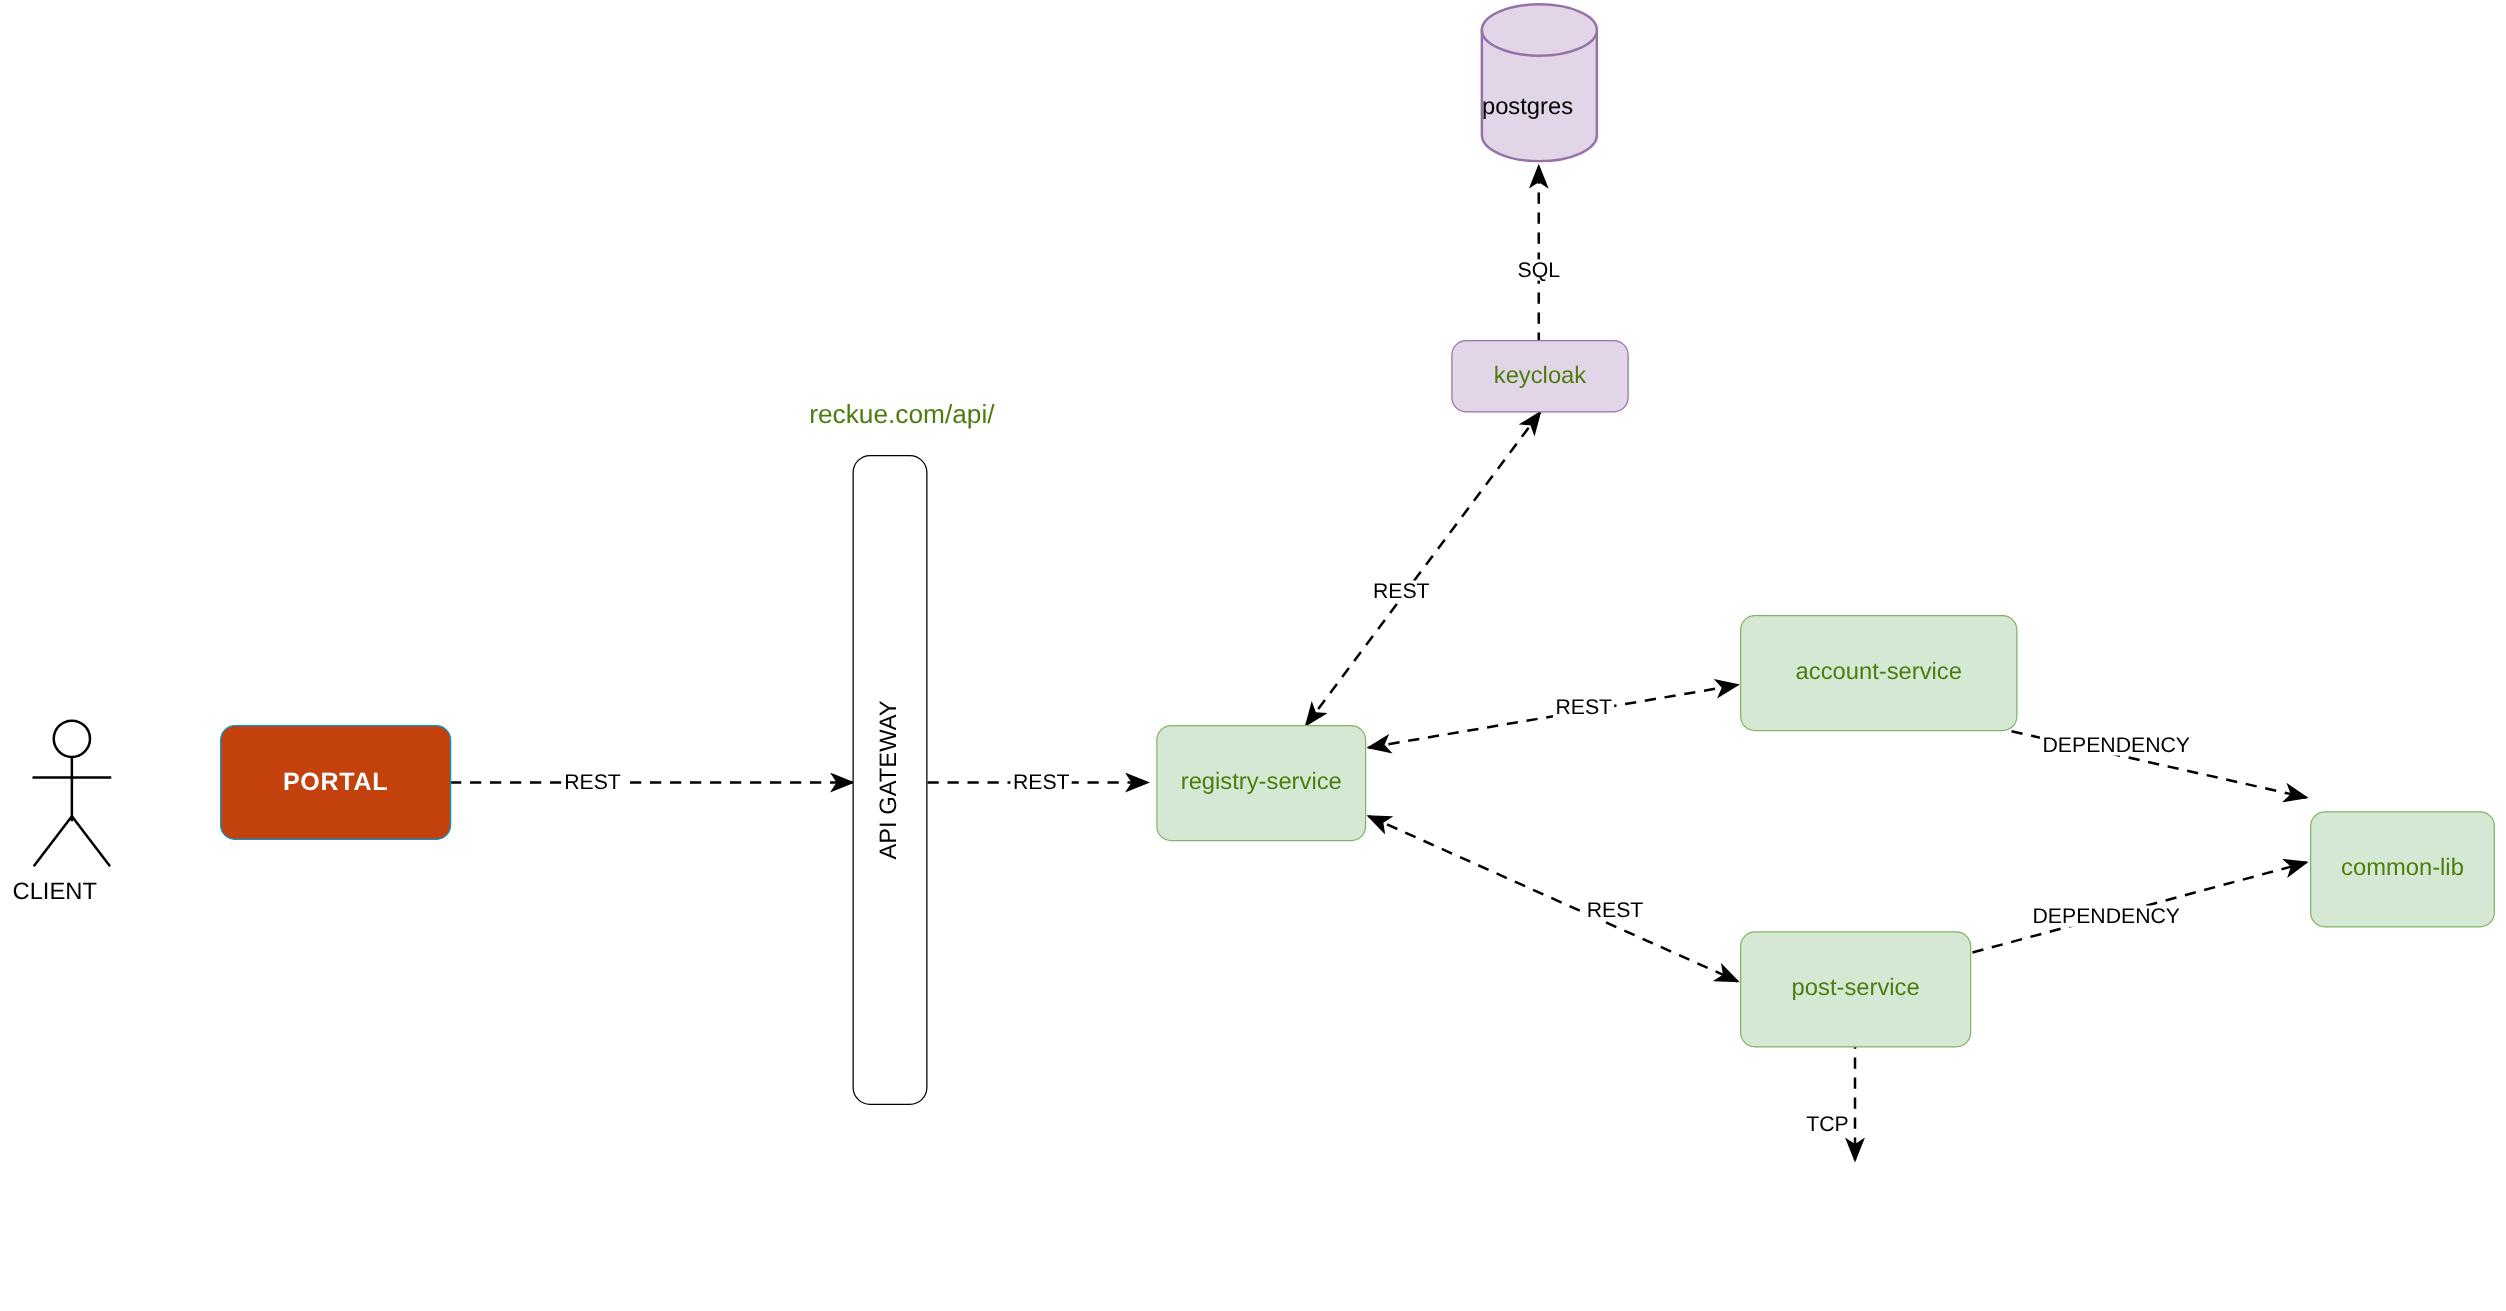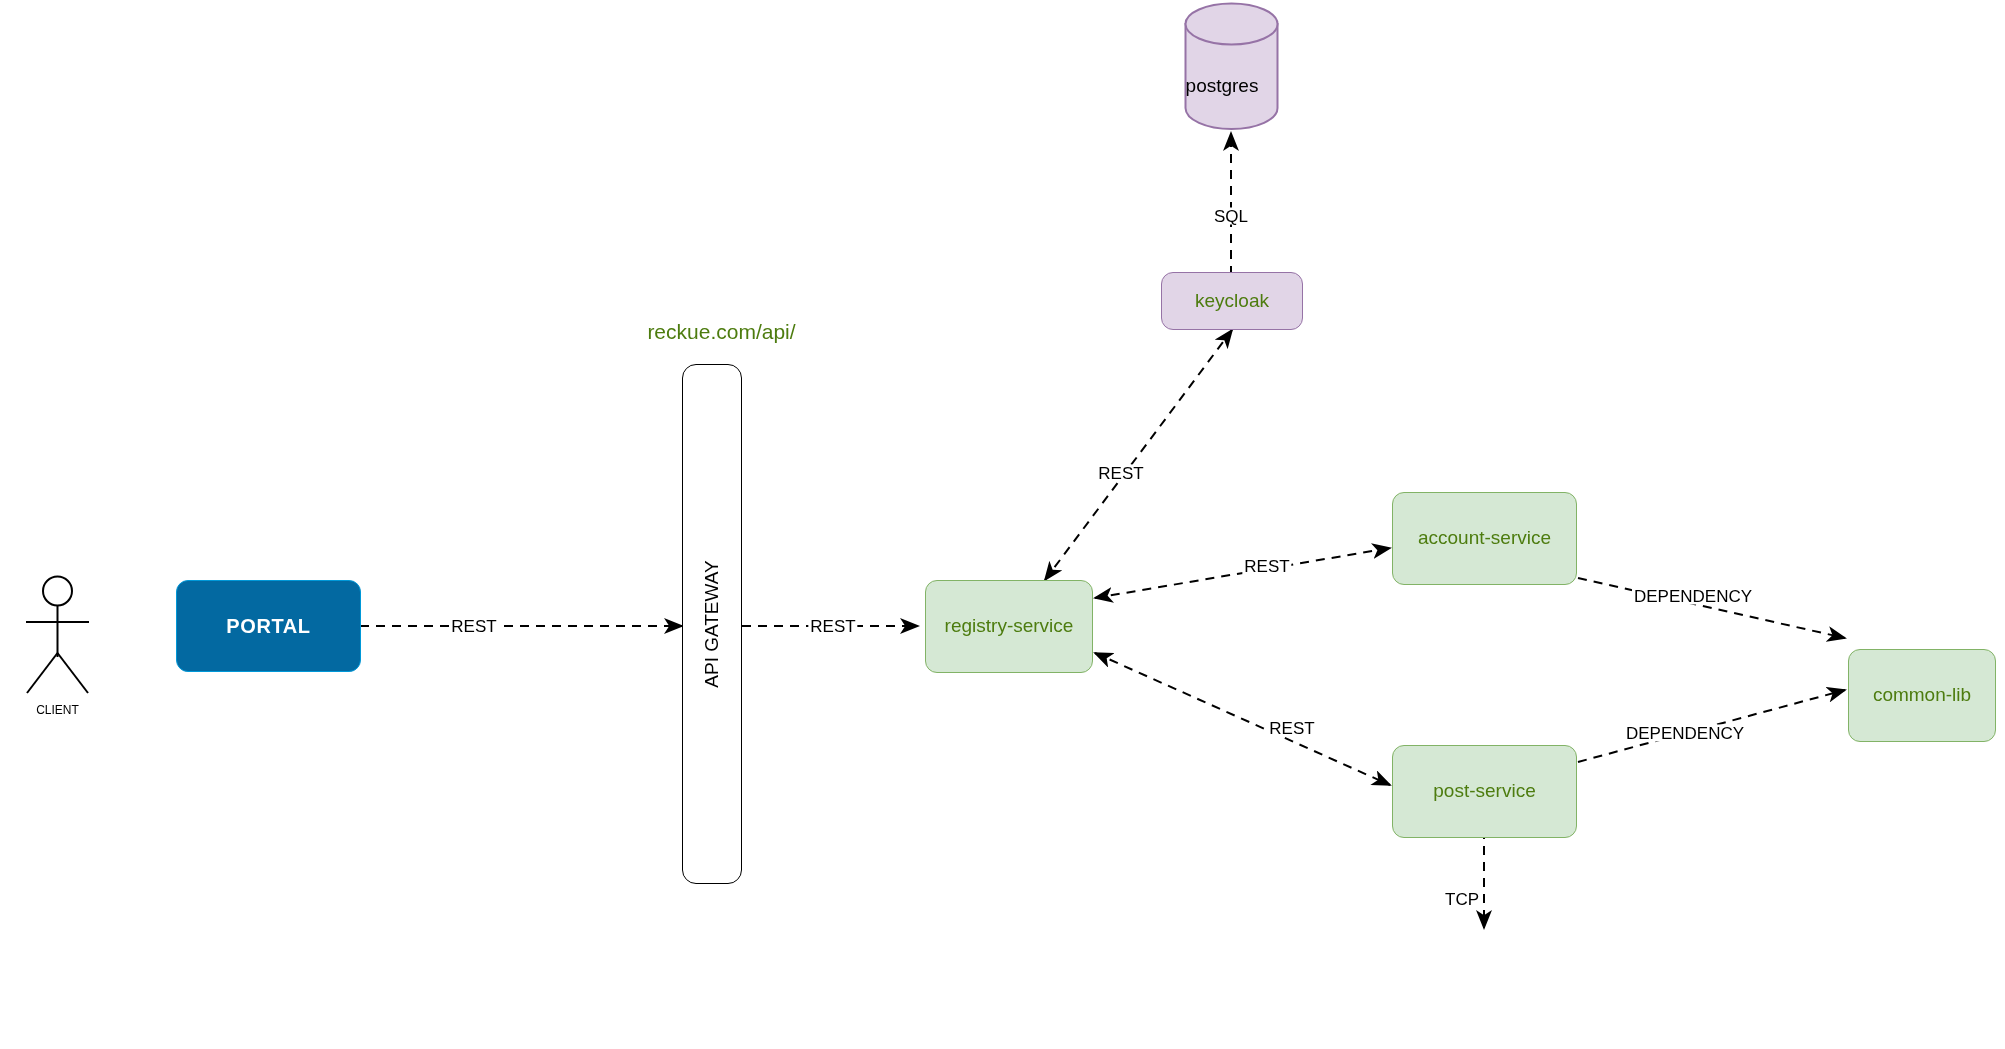--- a/index.html
+++ b/index.html
@@ -45,21 +45,21 @@
   }
   .box.green {
     background: #d5e8d4;
     border-color: #82b366;
   }
   .box.purple {
     background: #e1d5e7;
     border-color: #9673a6;
   }
   .box.portal {
-    background: #0369a1;
+    background: #c2410c;
     border-color: #0098d8;
     color: #ffffff;
     font-weight: bold;
     font-size: 20px;
     letter-spacing: 0.6px;
   }
   
   .lane {
     background: #ffffff;
     border: 1.7px solid #000000;
@@ -94,22 +94,22 @@
   }
   
   .actor {
     position: absolute;
   }
   .actor svg { display: block; }
   .actor-label {
     position: absolute;
     left: 0;
     width: 100%;
-    text-align: center;
-    font-size: 12px;
+    text-align: left;
+    font-size: 19px;
     color: #000000;
     white-space: nowrap;
   }
   
   .edge-label {
     position: absolute;
     font-size: 17px;
     color: #000000;
     background: #ffffff;
     padding: 0 2px;
@@ -191,21 +191,21 @@
   <div class="lane-caption" style="left:614px; top:320px; width:215px;">reckue.com/api/</div>
 
   <div class="node lane" style="left:682px; top:364px; width:60px; height:520px;">
     <span class="lane-text">API GATEWAY</span>
   </div>
 
   <div class="node box green" style="left:925px; top:580px; width:168px; height:93px;justify-content:center;">
     <span>registry-service</span>
   </div>
 
-  <div class="node box green" style="left:1392px; top:492px; width:185px; height:93px;">
+  <div class="node box green" style="left:1392px; top:492px; width:222px; height:93px;">
     <span>account-service</span>
   </div>
 
   <div class="node box green" style="left:1392px; top:745px; width:185px; height:93px;">
     <span>post-service</span>
   </div>
 
   <div class="node box green" style="left:1848px; top:617px; width:148px; height:93px;margin-top:32px;">
     <span>common-lib</span>
   </div>

